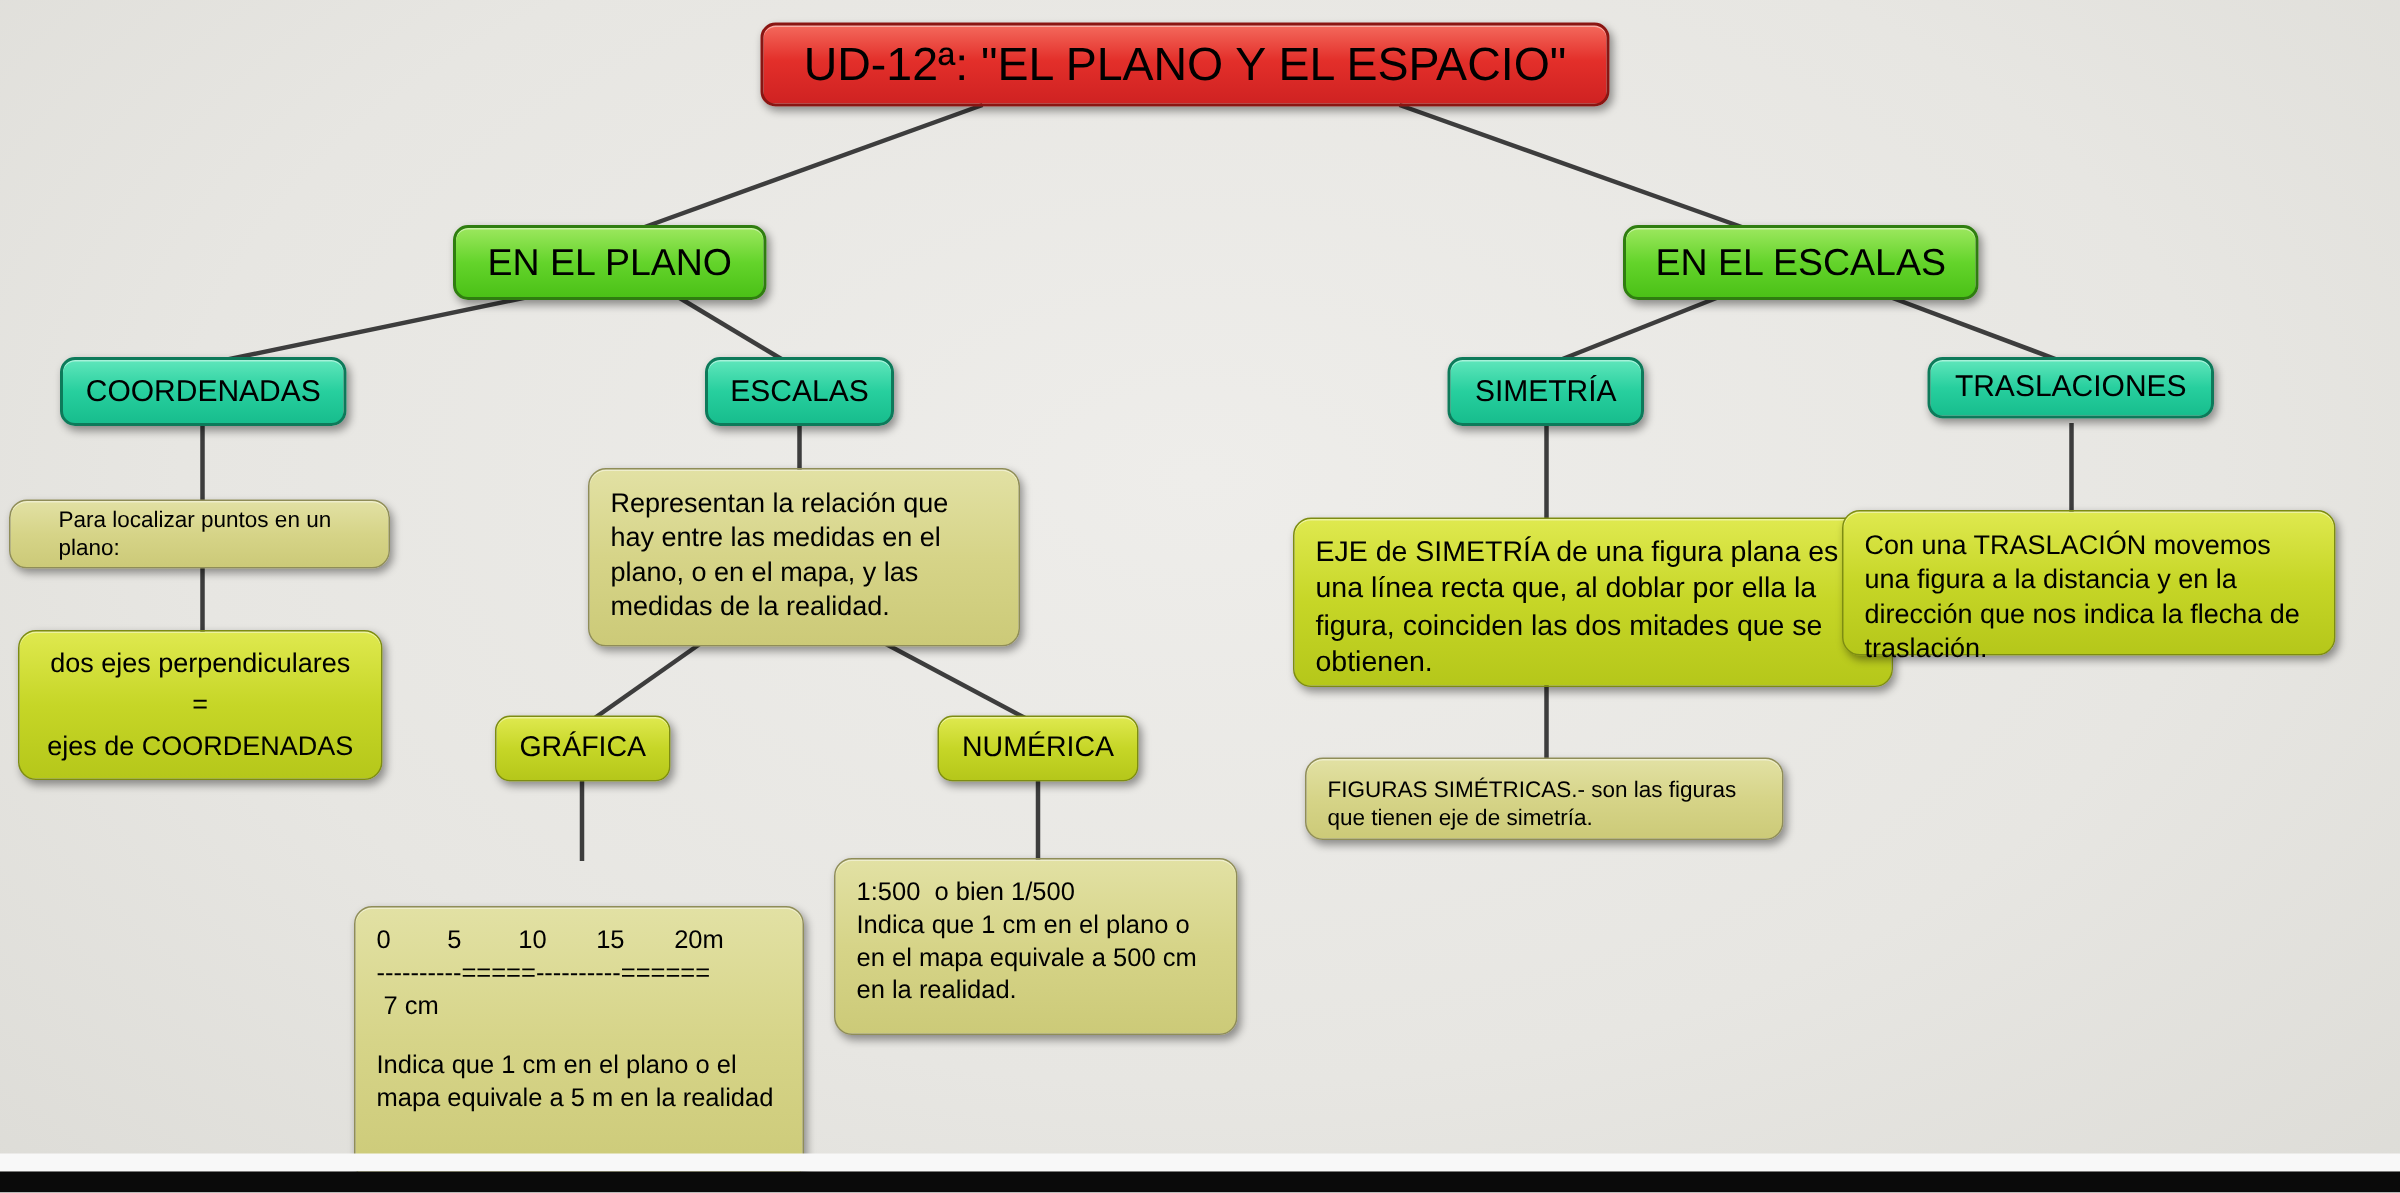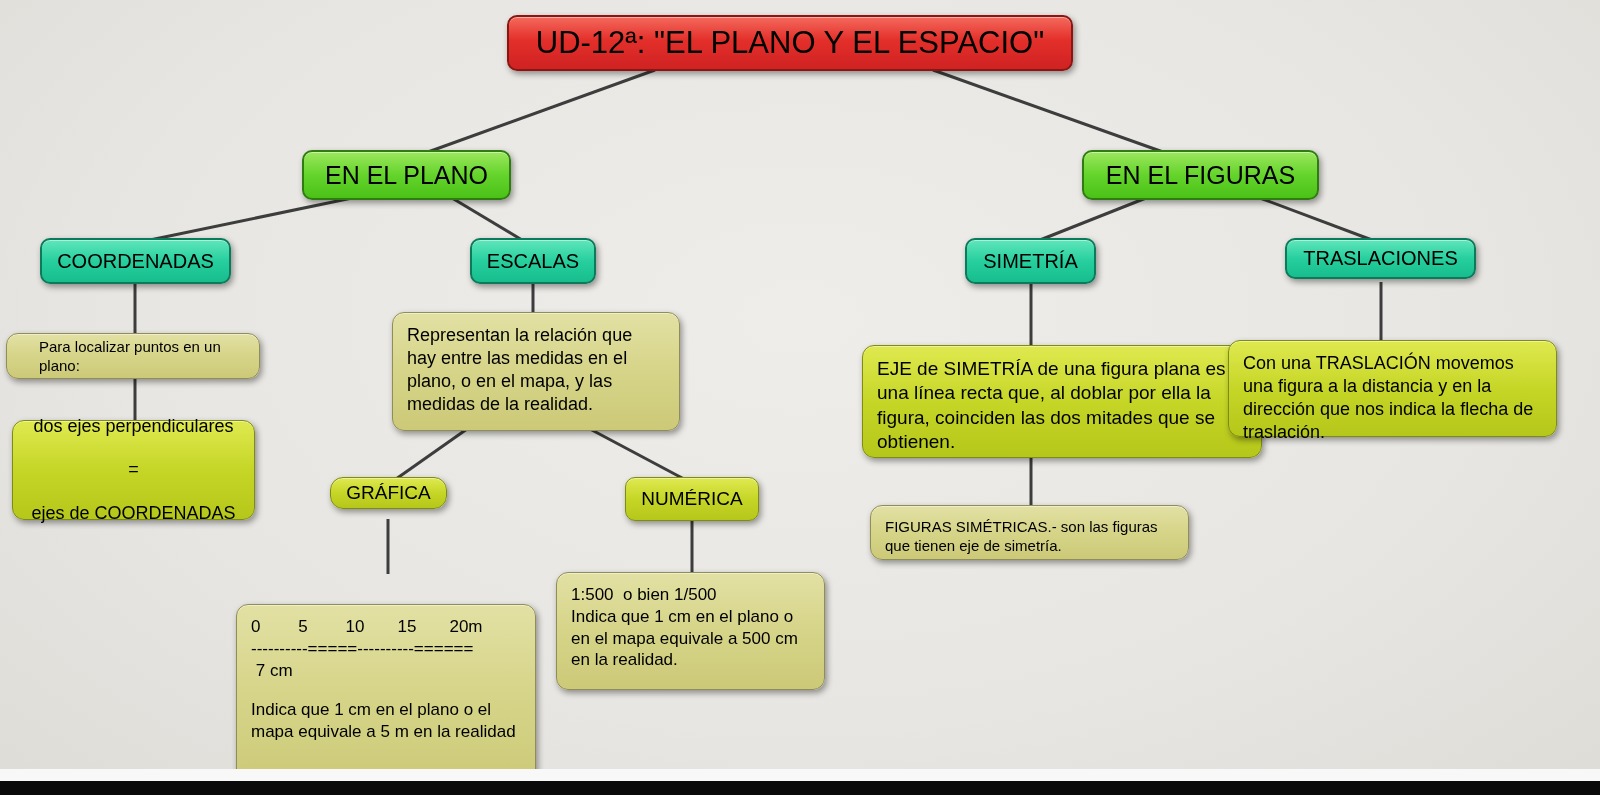--- a/index.html
+++ b/index.html
@@ -35,21 +35,21 @@
     background:linear-gradient(180deg,#e2e1a4 0%,#d6d488 50%,#ccca78 100%);
     border:1px solid #8f8d58;
   }
   .note{
     align-items:flex-start;justify-content:flex-start;text-align:left;
     padding:11px 14px;font-size:18px;line-height:1.28;
     flex-direction:column;border-radius:12px;
   }
   .small{font-size:15px;}
   .pre{white-space:pre;}
-  .center-stack{align-items:center;justify-content:center;text-align:center;gap:20px;}
+  .center-stack{align-items:center;justify-content:center;text-align:center;gap:4px;}
   .pill{font-size:19px;}
   .spacer{height:18px;}
   .strip{position:absolute;left:0;width:1600px;z-index:3;}
 </style>
 </head>
 <body>
 
 <div class="canvas">
 
   <svg class="connectors" width="1600" height="795">
@@ -73,21 +73,21 @@
   </svg>
 
   <div class="node red" style="left:507px;top:15px;width:566px;height:56px;">
     <span>UD-12ª: "EL PLANO Y EL ESPACIO"</span>
   </div>
 
   <div class="node green" style="left:302px;top:150px;width:209px;height:50px;">
     <span>EN EL PLANO</span>
   </div>
   <div class="node green" style="left:1082px;top:150px;width:237px;height:50px;">
-    <span>EN EL FIGURAS</span>
+    <span>EN EL ESCALAS</span>
   </div>
 
   <div class="node teal" style="left:40px;top:238px;width:191px;height:46px;">
     <span>COORDENADAS</span>
   </div>
   <div class="node teal" style="left:470px;top:238px;width:126px;height:46px;">
     <span>ESCALAS</span>
   </div>
   <div class="node teal" style="left:965px;top:238px;width:131px;height:46px;">
     <span>SIMETRÍA</span>
@@ -101,21 +101,21 @@
   </div>
   <div class="node lime note center-stack" style="left:12px;top:420px;width:243px;height:100px;">
     <span>dos ejes perpendiculares</span>
     <span>=</span>
     <span>ejes de COORDENADAS</span>
   </div>
 
   <div class="node olive note" style="left:392px;top:312px;width:288px;height:119px;">
     <span>Representan la relación que hay entre las medidas en el plano, o en el mapa, y las medidas de la realidad.</span>
   </div>
-  <div class="node lime pill" style="left:330px;top:477px;width:117px;height:32px;border-radius:13px;">
+  <div class="node lime pill" style="left:330px;top:477px;width:117px;height:44px;">
     <span>GRÁFICA</span>
   </div>
   <div class="node lime pill" style="left:625px;top:477px;width:134px;height:44px;">
     <span>NUMÉRICA</span>
   </div>
 
   <div class="node olive note" style="left:236px;top:572px;width:300px;height:183px;font-size:17px;margin-top:32px;">
     <span class="pre">0        5        10       15       20m</span>
     <span class="pre">----------=====----------======</span>
     <span class="pre"> 7 cm</span>

